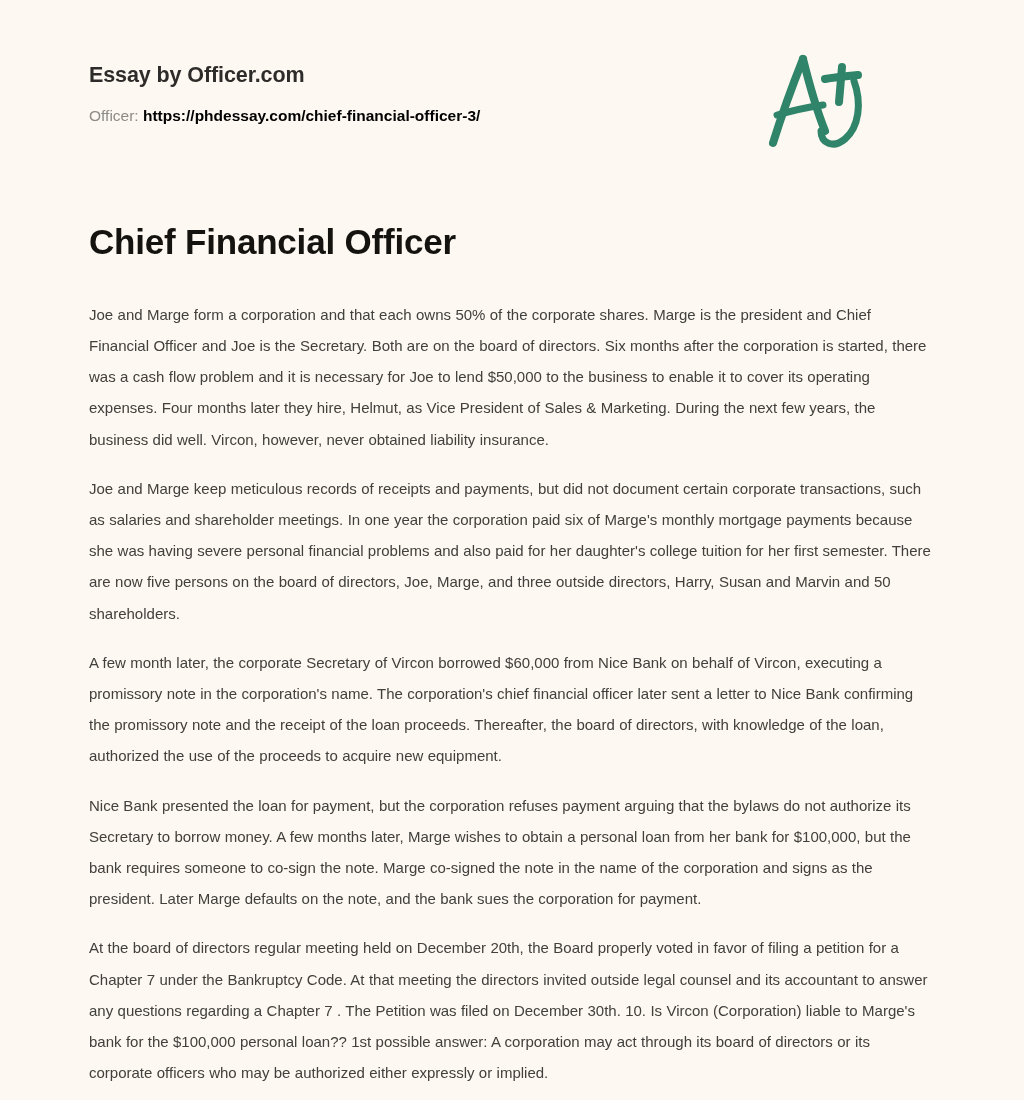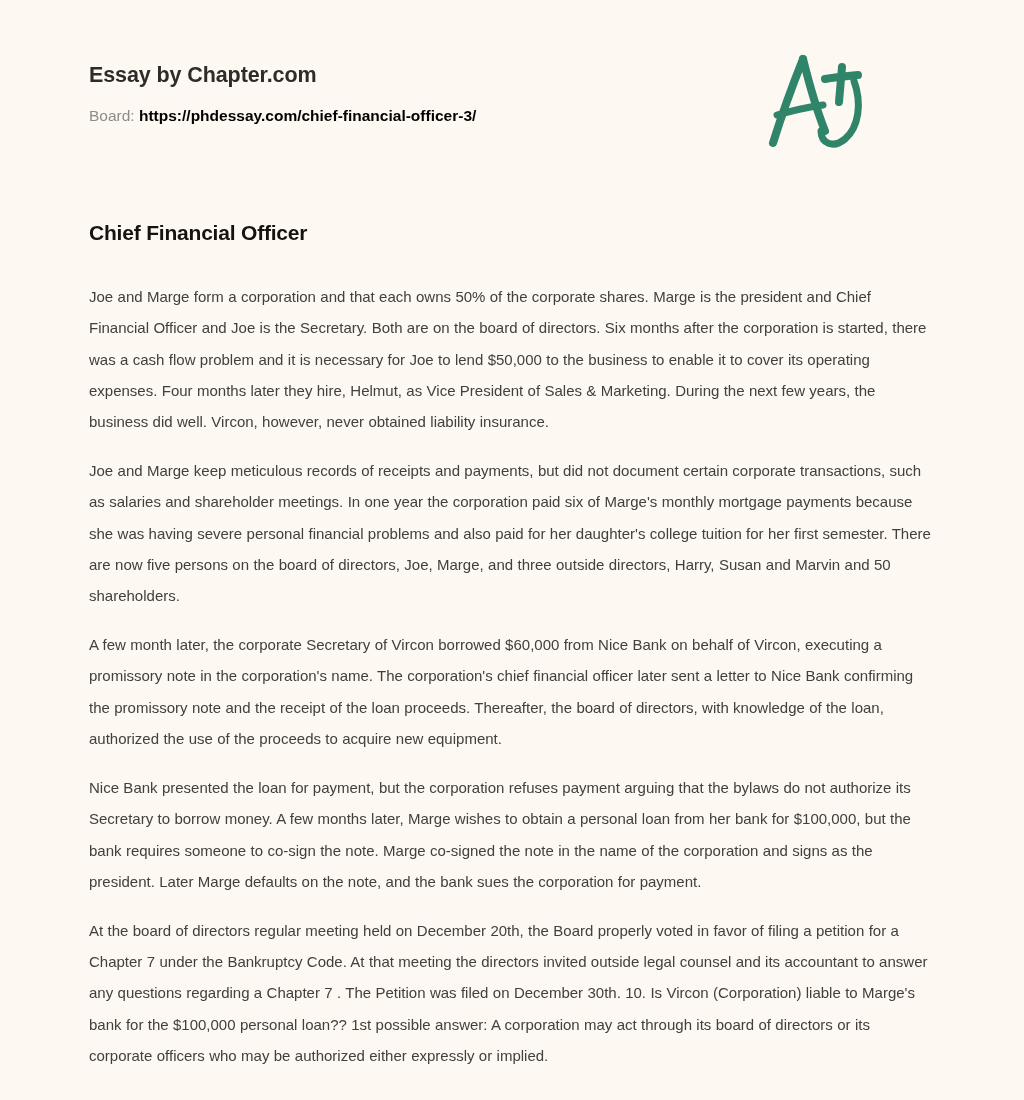--- a/index.html
+++ b/index.html
@@ -61,21 +61,21 @@
     right: 68px;
     width: 108px;
     height: 112px;
   }
   .logo svg { display: block; width: 100%; height: 100%; }
 
   
   .doc-title {
     margin: 0;
     padding-top: 100px;
-    font-size: 21px;
+    font-size: 35px;
     font-weight: 600;
     color: #15130f;
     letter-spacing: -0.2px;
     line-height: 1.25;
   }
 
   
   .article {
     padding-top: 35px;
     max-width: 846px;
@@ -90,24 +90,24 @@
     word-spacing: 0.2px;
   }
   .article p:last-child { margin-bottom: 0; }
 </style>
 </head>
 <body>
 
 <div class="page">
 
   <div class="header">
-    <div class="brand-line">Essay by Chapter.com</div>
+    <div class="brand-line">Essay by Officer.com</div>
 
     <div class="source-line">
-      <span>Board:</span>
+      <span>Officer:</span>
       <a class="source-link" href="#">https://phdessay.com/chief-financial-officer-3/</a>
     </div>
 
     <div class="logo">
       <svg viewBox="0 0 108 112" xmlns="http://www.w3.org/2000/svg" fill="none" stroke="#2f8469" stroke-linecap="round" stroke-linejoin="round">
 
         <path d="M44 14 C36 34, 24 66, 14 98" stroke-width="8"></path>
 
         <path d="M44 14 C50 38, 58 66, 66 86" stroke-width="8"></path>
 

